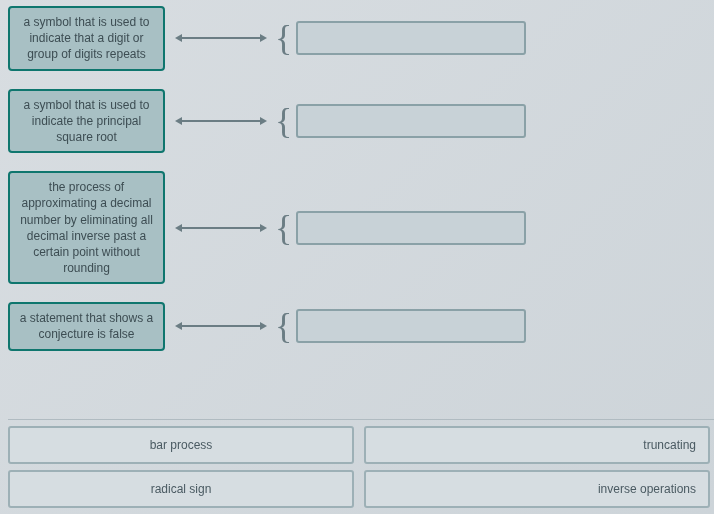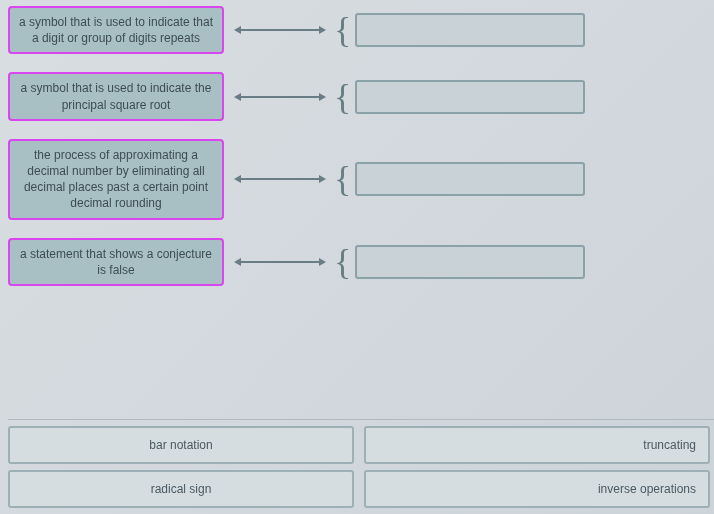--- a/index.html
+++ b/index.html
@@ -15,24 +15,24 @@
   }
   .rows {
     padding: 6px 0 0 8px;
   }
   .match-row {
     display: flex;
     align-items: center;
     margin-bottom: 18px;
   }
   .def-box {
-    width: 216px;
+    width: 157px;
     min-height: 44px;
     background: #a8c0c4;
-    border: 2px solid #d946ef;
+    border: 2px solid #0f766e;
     border-radius: 4px;
     display: flex;
     align-items: center;
     justify-content: center;
     text-align: center;
     padding: 6px 8px;
     color: #3d4d53;
     line-height: 1.35;
   }
   .arrow {
@@ -123,21 +123,21 @@
         <span class="arrow-head-l"></span>
         <span class="arrow-line"></span>
         <span class="arrow-head-r"></span>
       </div>
     <span class="brace">{</span>
     <div class="drop-slot"></div>
   </div>
 
   <div class="match-row">
     <div class="def-box">
-        <span>the process of approximating a decimal number by eliminating all decimal places past a certain point decimal rounding</span>
+        <span>the process of approximating a decimal number by eliminating all decimal inverse past a certain point without rounding</span>
       </div>
     <div class="arrow">
         <span class="arrow-head-l"></span>
         <span class="arrow-line"></span>
         <span class="arrow-head-r"></span>
       </div>
     <span class="brace">{</span>
     <div class="drop-slot"></div>
   </div>
 
@@ -152,21 +152,21 @@
       </div>
     <span class="brace">{</span>
     <div class="drop-slot"></div>
   </div>
 
 </div>
 
 <div class="bank">
   <div class="bank-grid">
     <div class="bank-item">
-        <span>bar notation</span>
+        <span>bar process</span>
       </div>
     <div class="bank-item right">
         <span>truncating</span>
       </div>
     <div class="bank-item">
         <span>radical sign</span>
       </div>
     <div class="bank-item right">
         <span>inverse operations</span>
       </div>

